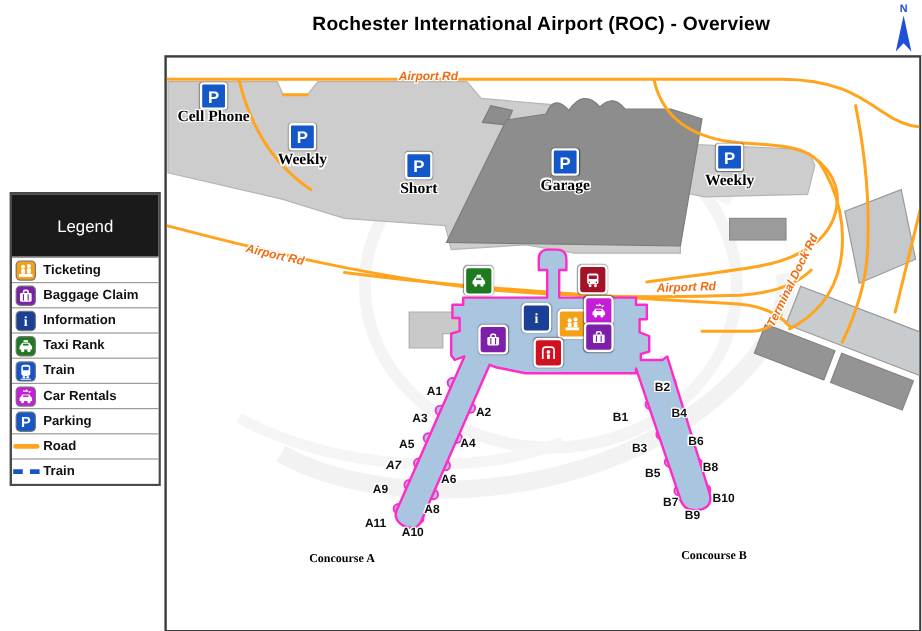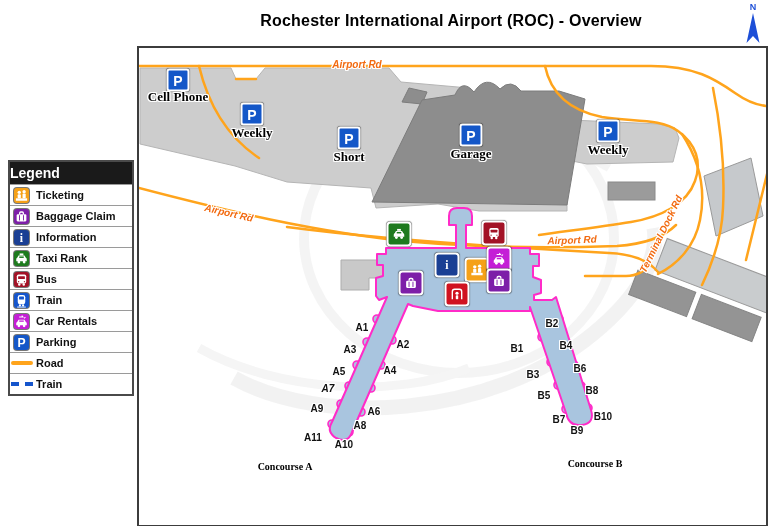--- a/index.html
+++ b/index.html
@@ -19,21 +19,21 @@
   .concourse-label{font-family:"Liberation Serif",serif;font-size:10px;font-weight:bold;color:#000;}
   .road-label{font-size:10px;font-weight:bold;font-style:italic;color:#f26a10;}
   .map-icon{width:21px;height:21px;border-radius:4px;border:2px solid #fff;box-shadow:0 0 1px rgba(0,0,0,.55);
     display:flex;align-items:center;justify-content:center;}
   .map-icon svg{display:block;}
   .p-icon{width:19px;height:19px;border-radius:3px;background:#1457c8;border:2px solid #fff;
     box-shadow:0 0 1px rgba(0,0,0,.5);color:#fff;font-weight:bold;font-size:14px;
     display:flex;align-items:center;justify-content:center;line-height:1;}
   
   #legend{position:absolute;left:8px;top:160px;width:122px;border:2px solid #4a4a4a;background:#fff;}
-  #legend .hdr{background:#1a1a1a;color:#fff;font-weight:bold;font-size:14px;padding:3px 0;}
+  #legend .hdr{background:#1a1a1a;color:#fff;font-weight:normal;font-size:14px;text-align:center;padding:18px 0;}
   .lg-row{display:flex;align-items:center;gap:7px;padding:2px 4px;border-top:1px solid #9a9a9a;background:#fff;height:16px;}
   .lg-ic{width:15px;height:15px;border-radius:3px;flex:0 0 auto;display:flex;align-items:center;justify-content:center;box-shadow:0 0 0 1px #777;}
   .lg-lb{font-size:11px;font-weight:bold;color:#111;}
   .lg-line-road{width:22px;height:4px;background:#ffa41c;border-radius:2px;flex:0 0 auto;margin:0 -4px 0 -3px;}
   .lg-line-train{width:22px;height:0;border-top:4px dashed #1555cc;flex:0 0 auto;margin:0 -4px 0 -3px;}
 </style>
 </head>
 <body>
 
 <div id="stage">
@@ -195,21 +195,21 @@
             <path d="M3 13.5 V5.5 q0-2.5 2.5-2.5 h5 q2.5 0 2.5 2.5 v8" fill="none" stroke="#fff" stroke-width="1.5"></path>
             <circle cx="8" cy="7.2" r="1.7" fill="#fff"></circle>
             <rect x="6.7" y="9.2" width="2.6" height="4.3" rx="0.8" fill="#fff"></rect>
           </svg>
         </div>
         <div class="gate-label halo ov" style="left: 223px; top: 279px;">A1</div>
         <div class="gate-label halo ov" style="left: 264px; top: 296px;">A2</div>
         <div class="gate-label halo ov" style="left: 211px; top: 301px;">A3</div>
         <div class="gate-label halo ov" style="left: 251px; top: 322px;">A4</div>
         <div class="gate-label halo ov" style="left: 200px; top: 323px;">A5</div>
-        <div class="gate-label halo ov" style="left: 235px; top: 352px; margin-top: 11px;">A6</div>
+        <div class="gate-label halo ov" style="left: 235px; top: 352px;">A6</div>
         <div class="gate-label halo ov" style="left: 189px; top: 340px; font-style: italic;">A7</div>
         <div class="gate-label halo ov" style="left: 221px; top: 377px;">A8</div>
         <div class="gate-label halo ov" style="left: 178px; top: 360px;">A9</div>
         <div class="gate-label halo ov" style="left: 205px; top: 396px;">A10</div>
         <div class="gate-label halo ov" style="left: 174px; top: 389px;">A11</div>
         <div class="gate-label halo ov" style="left: 378px; top: 300px;">B1</div>
         <div class="gate-label halo ov" style="left: 413px; top: 275px;">B2</div>
         <div class="gate-label halo ov" style="left: 394px; top: 326px;">B3</div>
         <div class="gate-label halo ov" style="left: 427px; top: 297px;">B4</div>
         <div class="gate-label halo ov" style="left: 405px; top: 347px;">B5</div>
@@ -267,33 +267,20 @@
               <rect x="6" y="2.6" width="4" height="2" fill="#fff"></rect>
               <path d="M3.4 7.2 L4.8 4.9 h6.4 l1.4 2.3 q1 .4 1 1.5 V11 H2.4 V8.7 q0-1.1 1-1.5 z" fill="#fff"></path>
               <circle cx="5.2" cy="11.8" r="1.5" fill="#fff"></circle>
               <circle cx="10.8" cy="11.8" r="1.5" fill="#fff"></circle>
               <rect x="5.6" y="5.8" width="4.8" height="1.6" fill="#1e7a1e"></rect>
             </svg>
           </span>
           <span class="lg-lb">Taxi Rank</span>
         </div>
         <div class="lg-row">
-          <span class="lg-ic" style="background:#a31226">
-            <svg width="15" height="15" viewBox="0 0 16 16">
-              <rect x="3" y="2.6" width="10" height="9.6" rx="1.8" fill="#fff"></rect>
-              <rect x="4.4" y="4.4" width="7.2" height="3" rx="0.6" fill="#a31226"></rect>
-              <circle cx="5.6" cy="13.4" r="1.3" fill="#fff"></circle>
-              <circle cx="10.4" cy="13.4" r="1.3" fill="#fff"></circle>
-              <circle cx="4.9" cy="10.3" r="0.7" fill="#a31226"></circle>
-              <circle cx="11.1" cy="10.3" r="0.7" fill="#a31226"></circle>
-            </svg>
-          </span>
-          <span class="lg-lb">Bus</span>
-        </div>
-        <div class="lg-row">
           <span class="lg-ic" style="background:#1555cc">
             <svg width="15" height="15" viewBox="0 0 16 16">
               <rect x="4" y="2" width="8" height="10" rx="2.4" fill="#fff"></rect>
               <rect x="5.4" y="3.8" width="5.2" height="3.2" rx="0.6" fill="#1555cc"></rect>
               <circle cx="6.3" cy="13.2" r="1.2" fill="#fff"></circle>
               <circle cx="9.7" cy="13.2" r="1.2" fill="#fff"></circle>
               <path d="M3.4 15 H12.6" stroke="#fff" stroke-width="1"></path>
             </svg>
           </span>
           <span class="lg-lb">Train</span>

